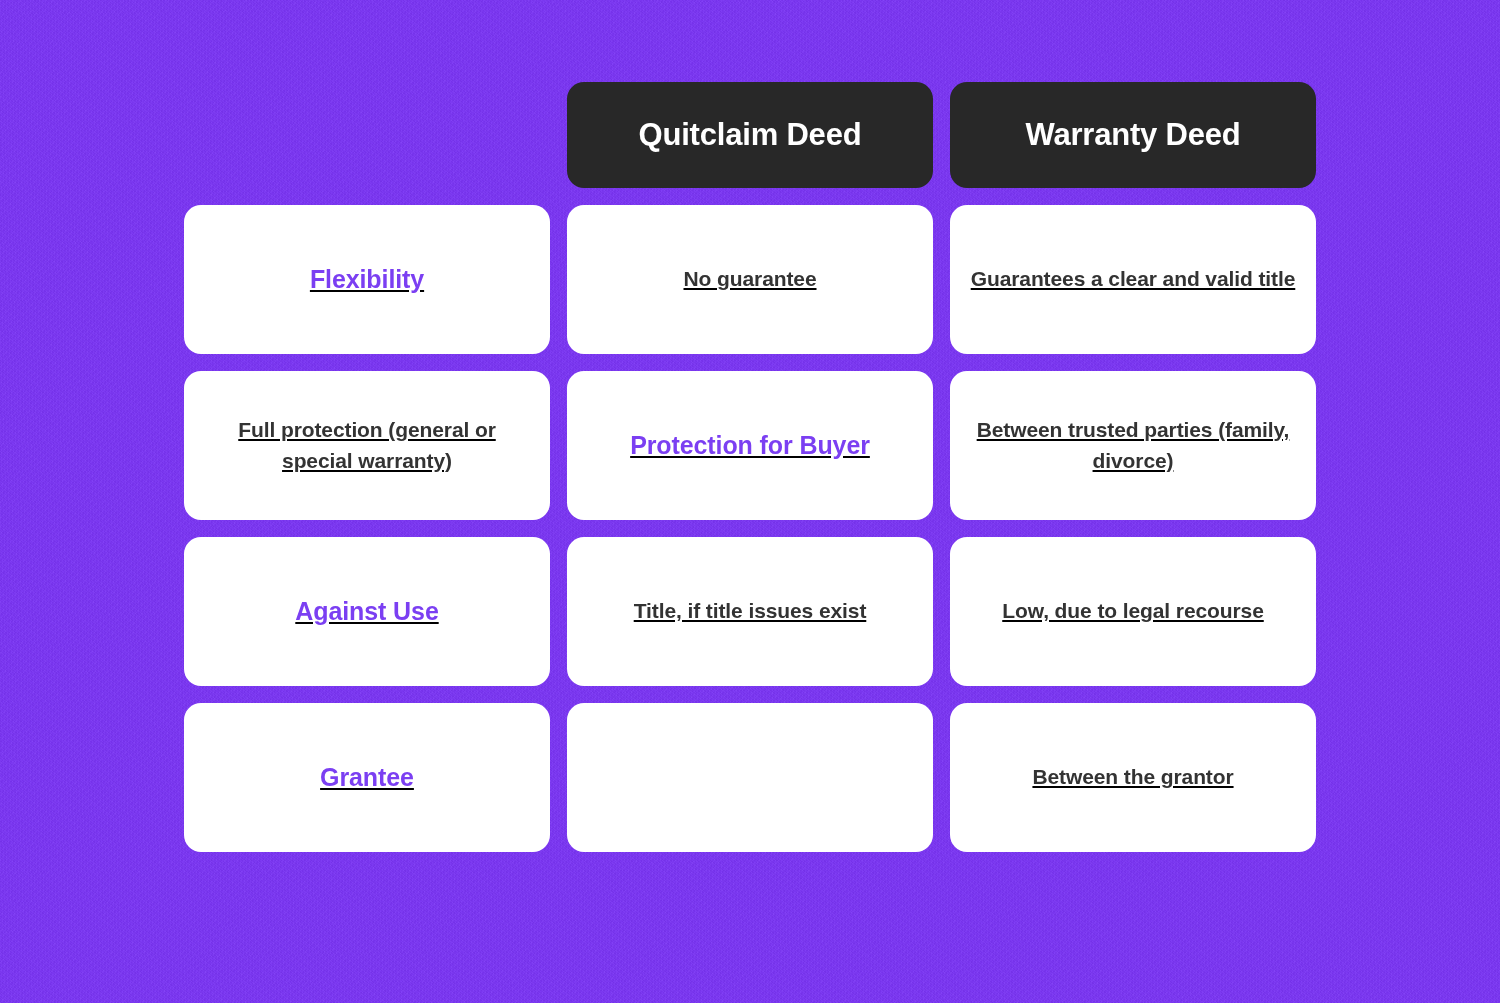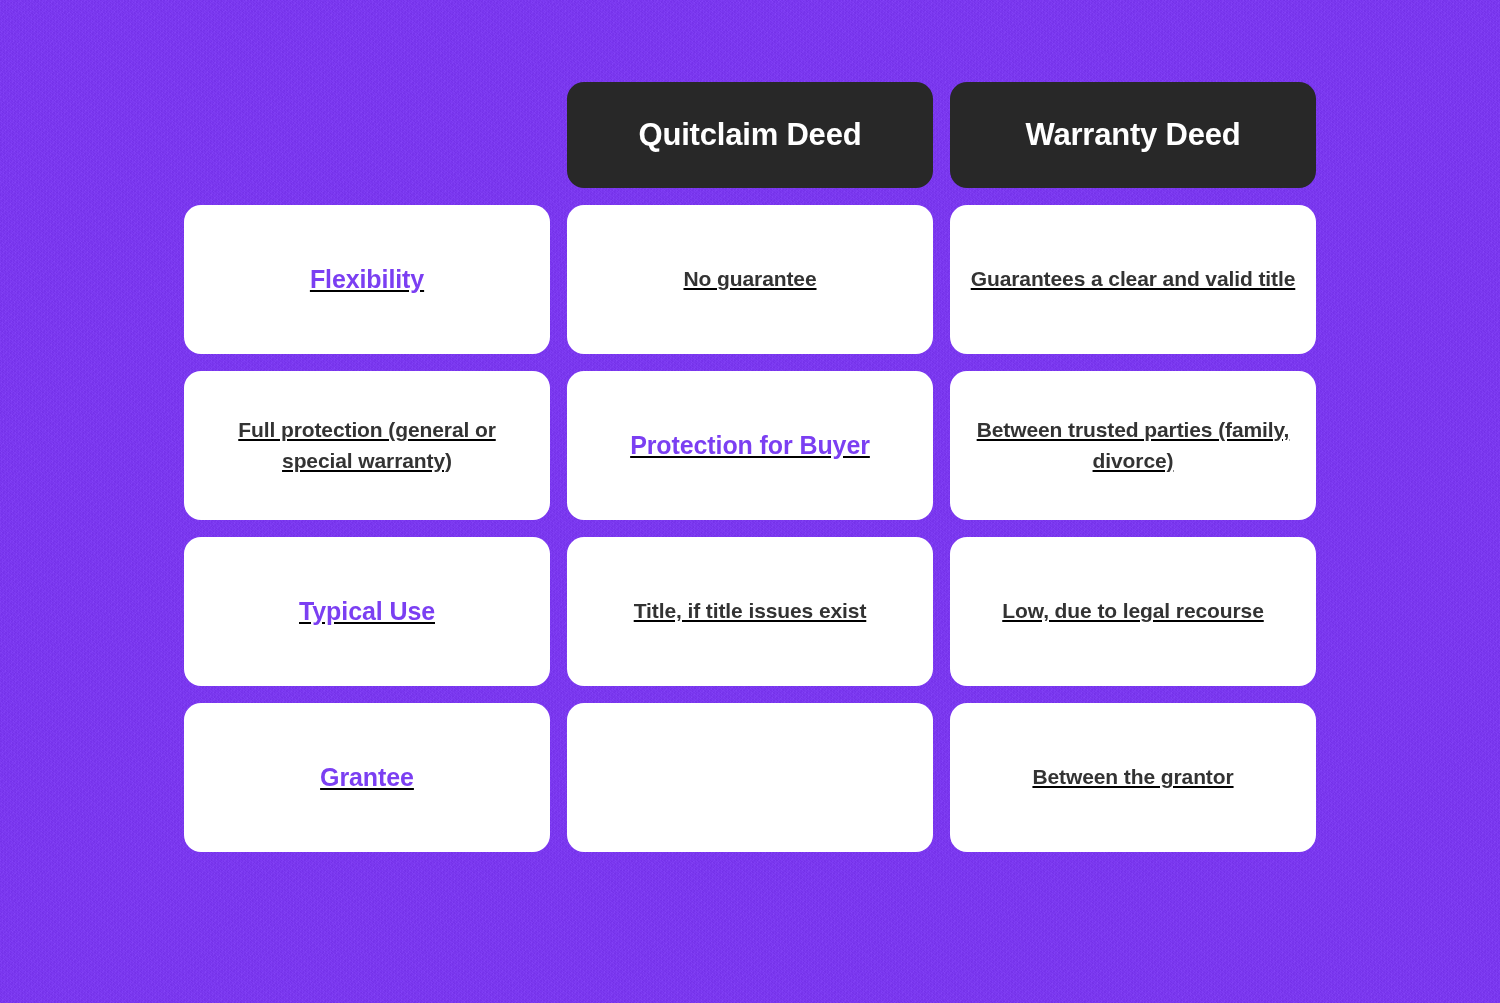--- a/index.html
+++ b/index.html
@@ -138,21 +138,21 @@
   </div>
 
   <div class="cell">
     <span class="row-label">Protection for Buyer</span>
   </div>
   <div class="cell">
     <span class="cell-value">Between trusted parties (family, divorce)</span>
   </div>
 
   <div class="cell">
-    <span class="row-label">Typical Use</span>
+    <span class="row-label">Against Use</span>
   </div>
   <div class="cell">
     <span class="cell-value">Title, if title issues exist</span>
   </div>
   <div class="cell">
     <span class="cell-value">Low, due to legal recourse</span>
   </div>
 
   <div class="cell">
     <span class="row-label">Grantee</span>

